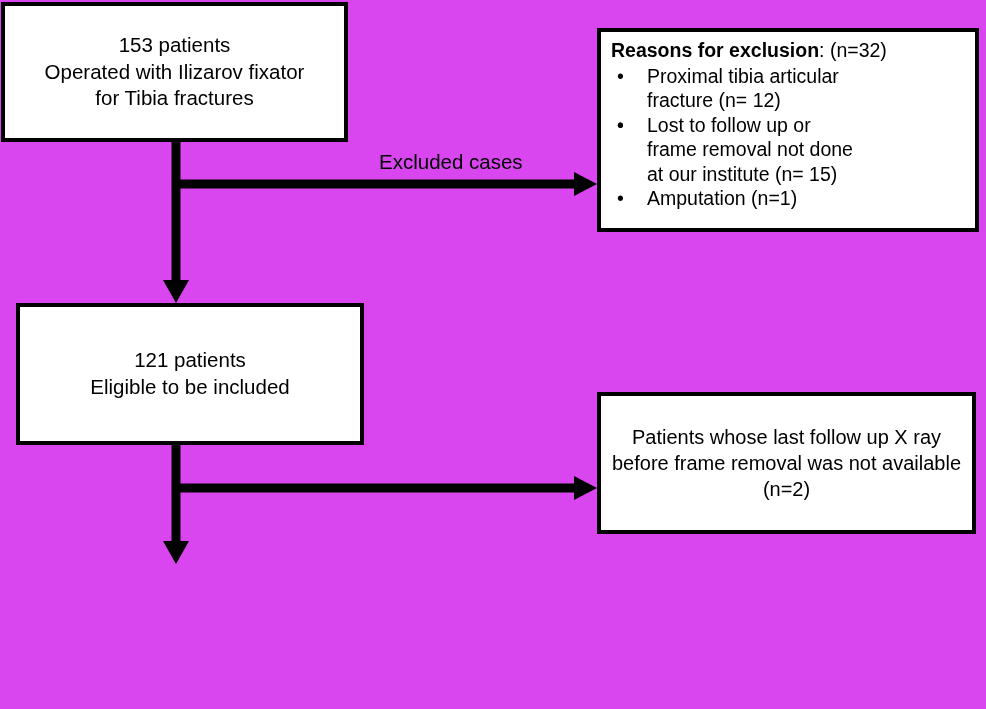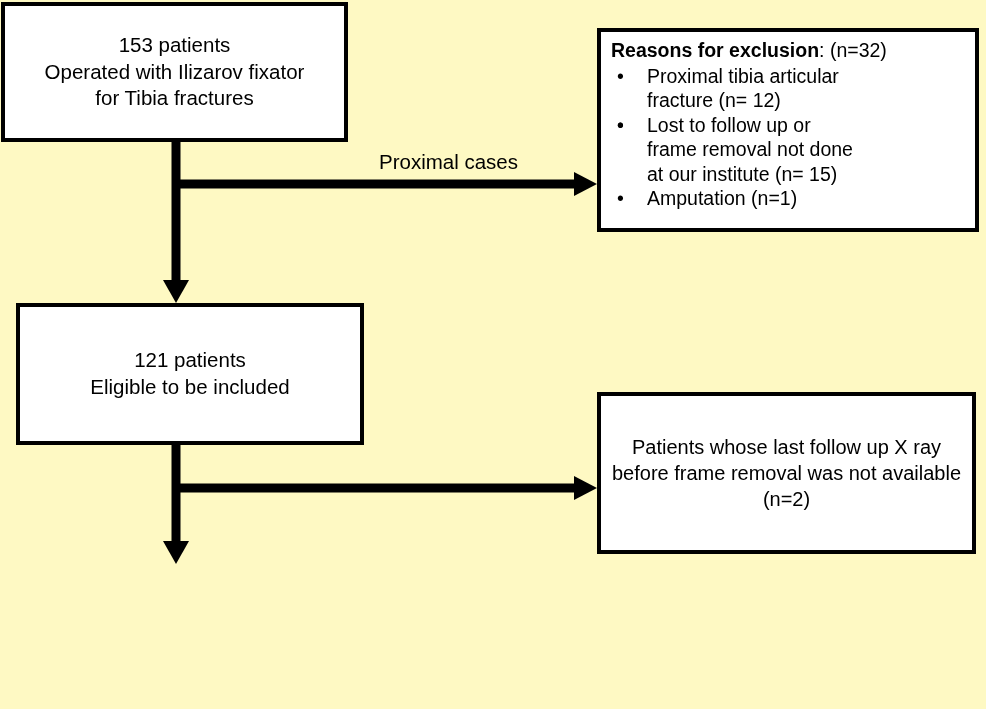--- a/index.html
+++ b/index.html
@@ -10,21 +10,21 @@
   body {
     width: 986px; height: 709px;
     font-family: "Liberation Sans", sans-serif;
     color: #000000;
     overflow: hidden;
   }
   #canvas {
     position: relative;
     width: 986px;
     height: 709px;
-    background: #fef9c3;
+    background: #d946ef;
   }
   svg.connectors {
     position: absolute;
     left: 0; top: 0;
     width: 986px; height: 709px;
     pointer-events: none;
   }
   .node {
     position: absolute;
     border: 4px solid #000000;
@@ -87,21 +87,21 @@
   #box-exclusion li .bullet {
     position: absolute;
     left: 6px;
     top: 0;
     font-size: 19.5px;
     line-height: 1.26;
   }
   
   #box-noxray {
     left: 597px; top: 392px;
-    width: 379px; height: 162px;
+    width: 379px; height: 142px;
     font-size: 20px;
     padding: 0 9px;
   }
   .edge-label {
     position: absolute;
     font-size: 20.5px;
     white-space: nowrap;
     color: #000000;
     line-height: 1;
   }
@@ -150,16 +150,16 @@
  frame removal not done
  at our institute (n= 15)</span></li>
       <li><span class="bullet">•</span><span>Amputation (n=1)</span></li>
     </ul>
   </div>
 
   <div class="node" id="box-noxray">
     <span class="node-text">Patients whose last follow up X ray before frame removal was not available (n=2)</span>
   </div>
 
-  <div class="edge-label" id="label-excluded">Proximal cases</div>
+  <div class="edge-label" id="label-excluded">Excluded cases</div>
 
 
 </div>
 
 </body></html>

